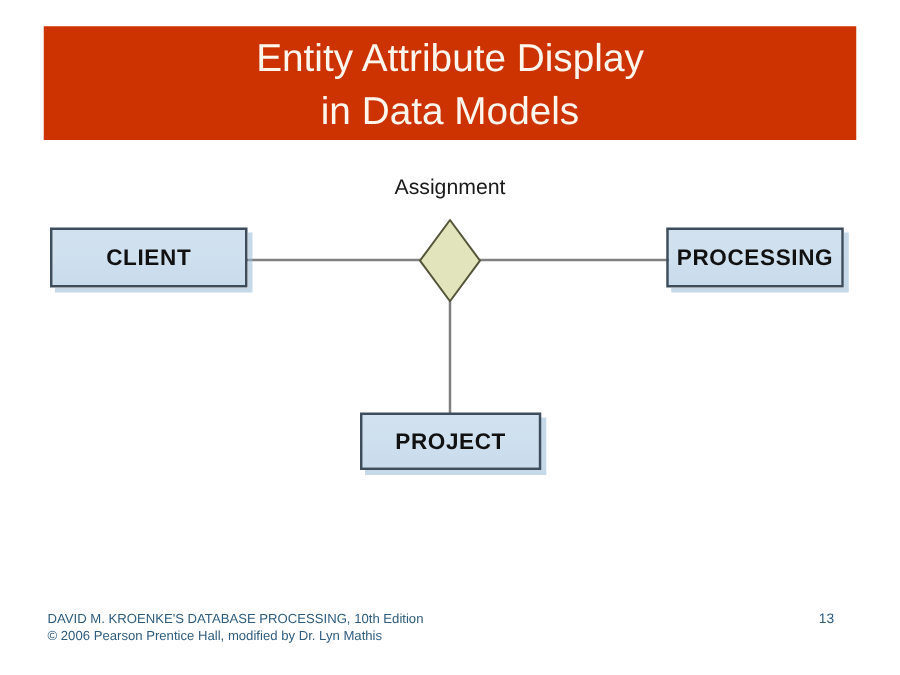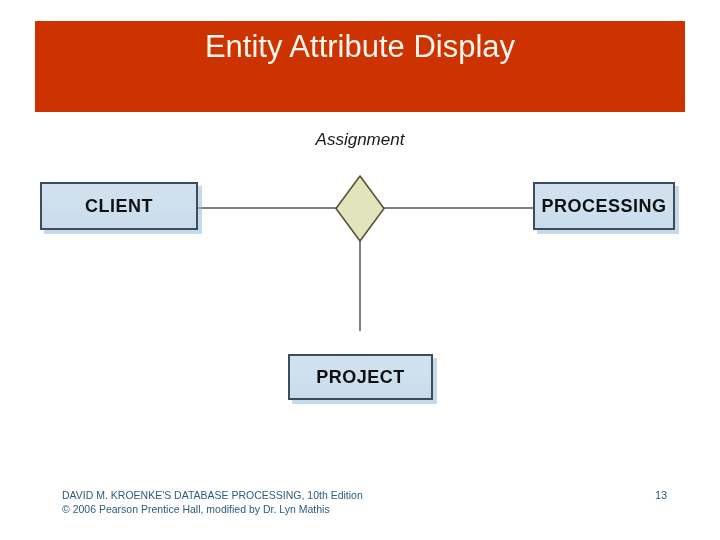--- a/index.html
+++ b/index.html
@@ -69,21 +69,21 @@
   .entity-label {
     font-size: 18px;
     font-weight: bold;
     color: #111111;
     letter-spacing: 0.5px;
     white-space: nowrap;
   }
 
   #box-client    { left: 40px;  top: 182px; width: 158px; height: 48px; }
   #box-architect { left: 533px; top: 182px; width: 142px; height: 48px; }
-  #box-project   { left: 288px; top: 330px; width: 145px; height: 46px; margin-top: 24px; }
+  #box-project   { left: 288px; top: 330px; width: 145px; height: 46px; }
 
   
   #relationship-diamond {
     position: absolute;
     left: 334px;
     top: 174px;
     width: 52px;
     height: 69px;
   }
   #relationship-diamond svg { display: block; }
@@ -108,37 +108,37 @@
     height: 60px;
   }
   #footer-credit {
     position: absolute;
     left: 38px;
     top: 0px;
     font-size: 10.5px;
     line-height: 14px;
     color: #2e5c7e;
     white-space: nowrap;
-    margin-left: 24px;
   }
   #footer-credit .credit-line { display: block; }
   #page-number {
     position: absolute;
     left: 655px;
     top: 0px;
     font-size: 11px;
     line-height: 14px;
     color: #2e5c7e;
   }
 </style>
 </head>
 <body>
 
 <div id="title-banner">
   <div class="title-line" id="title-line-1">Entity Attribute Display</div>
+  <div class="title-line" id="title-line-2">in Data Models</div>
 </div>
 
 <div id="diagram">
 
   <div class="connector horizontal" style="left:186px; top:87px; width:150px;"></div>
 
   <div class="connector horizontal" style="left:384px; top:87px; width:151px;"></div>
 
   <div class="connector vertical" style="left:359px; top:121px; height:90px;"></div>
 
@@ -153,21 +153,21 @@
   <div class="entity-box" id="box-project" style="top:210px;">
     <span class="entity-label">PROJECT</span>
   </div>
 
   <div id="relationship-diamond" style="top:54px;">
     <svg width="52" height="69" viewBox="0 0 52 69">
       <polygon points="26,2 50,34.5 26,67 2,34.5" fill="#e2e5bb" stroke="#55553a" stroke-width="1.6" stroke-linejoin="round"></polygon>
     </svg>
   </div>
 
-  <div id="relationship-label" style="top:10px;font-style:italic;">Assignment</div>
+  <div id="relationship-label" style="top:20px;">Assignment</div>
 
 </div>
 
 <div id="footer">
   <div id="footer-credit" style="top:8px;">
     <span class="credit-line">DAVID M. KROENKE'S DATABASE PROCESSING, 10th Edition</span>
     <span class="credit-line">© 2006 Pearson Prentice Hall, modified by Dr. Lyn Mathis</span>
   </div>
   <div id="page-number" style="top:8px;">13</div>
 </div>

